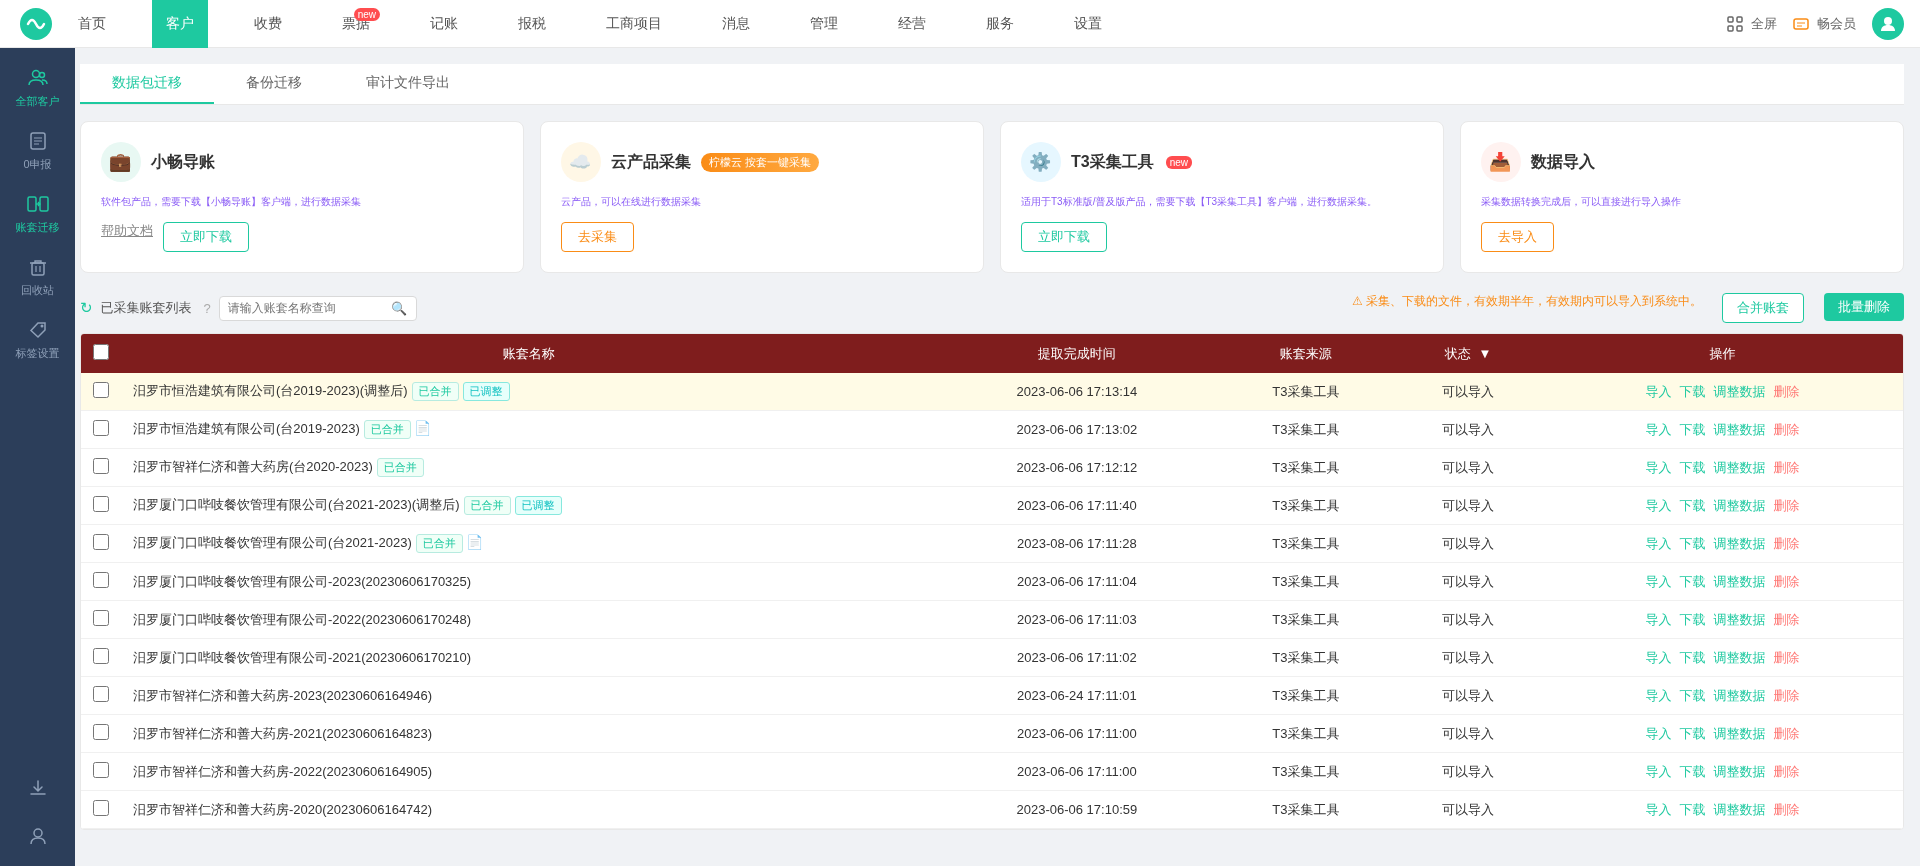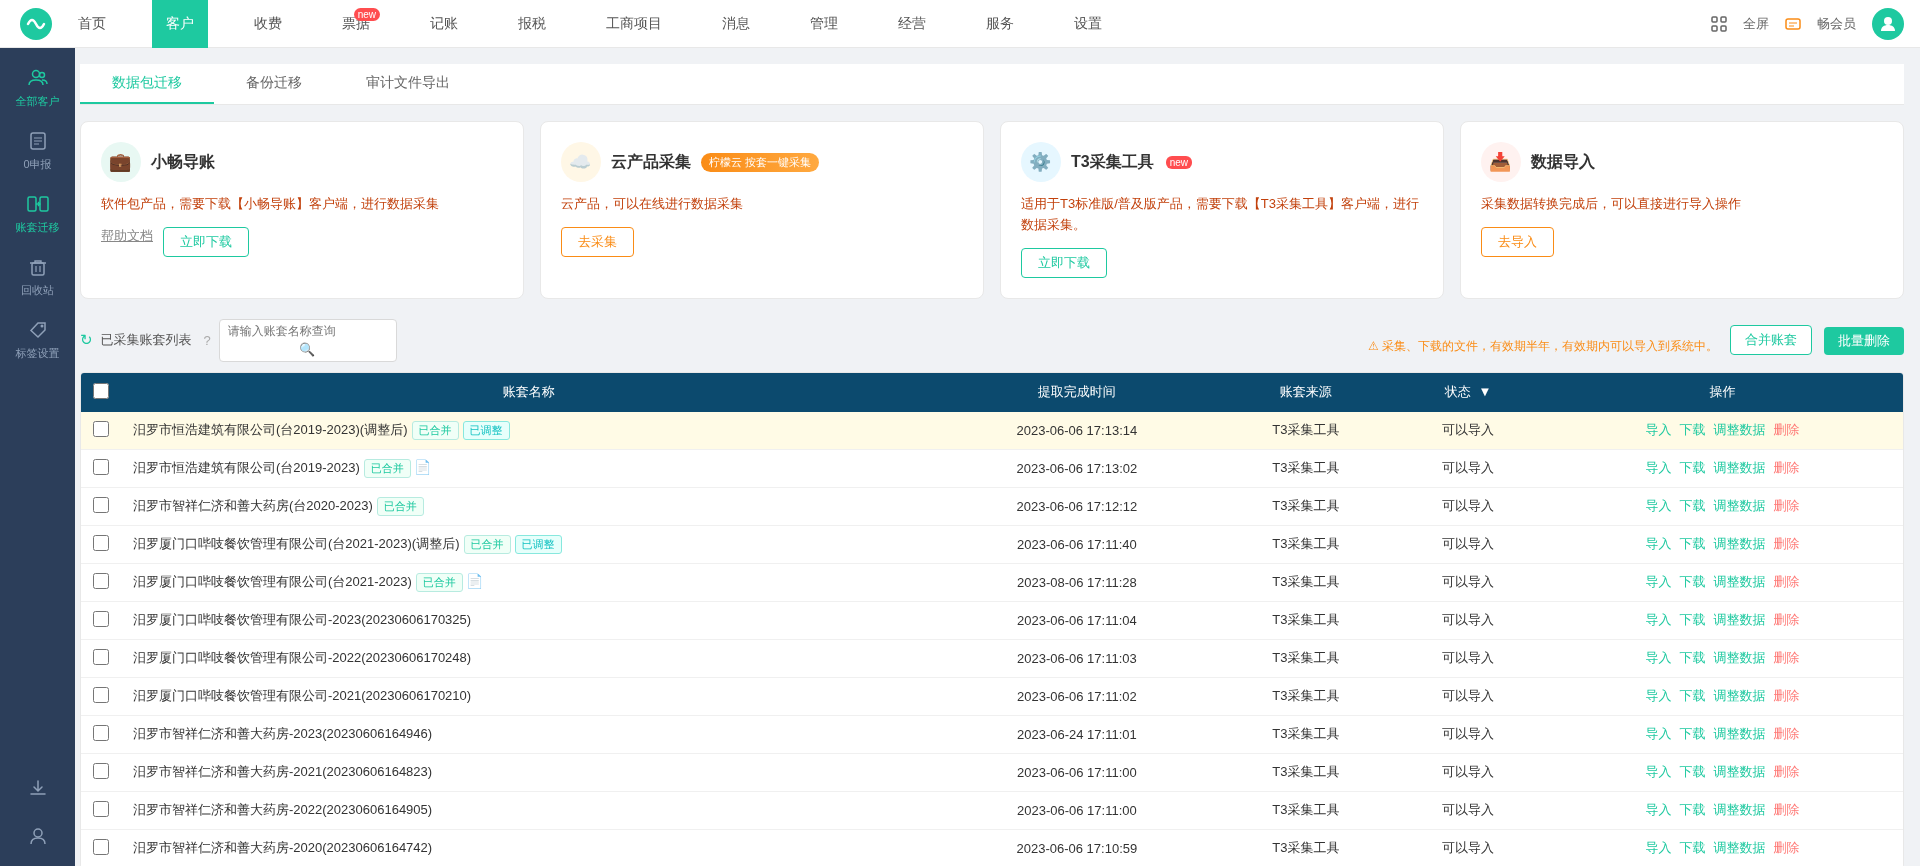--- a/index.html
+++ b/index.html
@@ -18,21 +18,21 @@
       padding: 0 14px; height: 48px; display: flex; align-items: center;
       cursor: pointer; font-size: 14px; color: #555; position: relative;
     }
     .nav-item.active { color: #fff; background: #1ec9a0; }
     .nav-badge {
       position: absolute; top: 8px; right: 4px;
       background: #ff4d4f; color: #fff; font-size: 10px;
       padding: 1px 4px; border-radius: 8px;
     }
     .nav-right { display: flex; align-items: center; gap: 16px; }
-    .nav-right-btn { display: flex; align-items: center; gap: 16px; color: #666; cursor: pointer; font-size: 13px; }
+    .nav-right-btn { display: flex; align-items: center; gap: 8px; color: #666; cursor: pointer; font-size: 13px; }
     .avatar { width: 32px; height: 32px; border-radius: 50%; background: #1ec9a0; display: flex; align-items: center; justify-content: center; color: #fff; font-size: 14px; cursor: pointer; }
 
     
     .sidebar {
       position: fixed; top: 48px; left: 0; bottom: 0; width: 75px;
       background: #2c3e5a; display: flex; flex-direction: column; align-items: center;
       padding: 8px 0; z-index: 99;
     }
     .sidebar-item {
       width: 100%; display: flex; flex-direction: column; align-items: center;
@@ -63,60 +63,60 @@
       border: 1px solid #e8e8e8; min-height: 130px;
     }
     .card-header { display: flex; align-items: center; gap: 10px; margin-bottom: 12px; }
     .card-icon { width: 40px; height: 40px; border-radius: 50%; display: flex; align-items: center; justify-content: center; font-size: 18px; }
     .card-icon.green { background: #e8f8f3; color: #1ec9a0; }
     .card-icon.orange { background: #fff7e6; color: #fa8c16; }
     .card-icon.teal { background: #e6f7ff; color: #13c2c2; }
     .card-icon.red { background: #fff2f0; color: #ff4d4f; }
     .card-title { font-size: 16px; font-weight: 600; color: #333; }
     .card-badge-orange { background: linear-gradient(90deg, #fa8c16, #ffa940); color: #fff; font-size: 11px; padding: 2px 8px; border-radius: 10px; }
-    .card-desc { color: #c2410c; font-size: 13px; line-height: 1.6; margin-bottom: 12px; }
+    .card-desc { color: #8b5cf6; font-size: 10px; line-height: 1.6; margin-bottom: 12px; }
     .card-actions { display: flex; gap: 10px; }
     .btn-outline {
       border: 1px solid #1ec9a0; color: #1ec9a0; background: #fff;
       padding: 5px 16px; border-radius: 4px; cursor: pointer; font-size: 13px;
     }
     .btn-outline-orange {
       border: 1px solid #fa8c16; color: #fa8c16; background: #fff;
       padding: 5px 16px; border-radius: 4px; cursor: pointer; font-size: 13px;
     }
     .btn-link { color: #888; font-size: 13px; cursor: pointer; text-decoration: underline; text-align: right; }
 
     
     .table-toolbar {
       display: flex; align-items: center; justify-content: space-between;
       margin-bottom: 10px;
     }
     .table-toolbar-left { display: flex; align-items: center; gap: 8px; color: #555; font-size: 13px; }
     .toolbar-icon { color: #1ec9a0; cursor: pointer; font-size: 15px; }
     .search-box {
       display: flex; align-items: center; border: 1px solid #d9d9d9;
-      border-radius: 4px; padding: 4px 8px; background: #fff; gap: 4px; flex-direction: column;
+      border-radius: 4px; padding: 4px 8px; background: #fff; gap: 4px;
     }
     .search-box input { border: none; outline: none; font-size: 12px; width: 160px; color: #666; }
     .search-icon { color: #aaa; cursor: pointer; }
     .help-icon { color: #aaa; cursor: pointer; margin-left: 4px; }
-    .table-toolbar-right { display: flex; align-items: flex-end; gap: 12px; }
+    .table-toolbar-right { display: flex; align-items: flex-start; gap: 20px; }
     .tip-text { color: #fa8c16; font-size: 12px; }
     .btn-teal {
       background: #1ec9a0; color: #fff; border: none; border-radius: 4px;
       padding: 5px 14px; cursor: pointer; font-size: 13px;
     }
     .btn-teal-outline {
       border: 1px solid #1ec9a0; color: #1ec9a0; background: #fff;
       border-radius: 4px; padding: 5px 14px; cursor: pointer; font-size: 13px;
     }
 
     
     .data-table { width: 100%; border-collapse: collapse; background: #fff; }
-    .data-table thead tr { background: #0c4a6e; color: #fff; }
+    .data-table thead tr { background: #7f1d1d; color: #fff; }
     .data-table th {
       padding: 10px 12px; text-align: center; font-weight: 500; font-size: 13px;
     }
     .data-table td {
       padding: 9px 12px; border-bottom: 1px solid #f0f0f0;
       font-size: 13px; color: #333;
     }
     .data-table tbody tr.highlighted { background: #fffbe6; }
     .data-table td.name-col { max-width: 420px; }
     .data-table td.center { text-align: center; }

